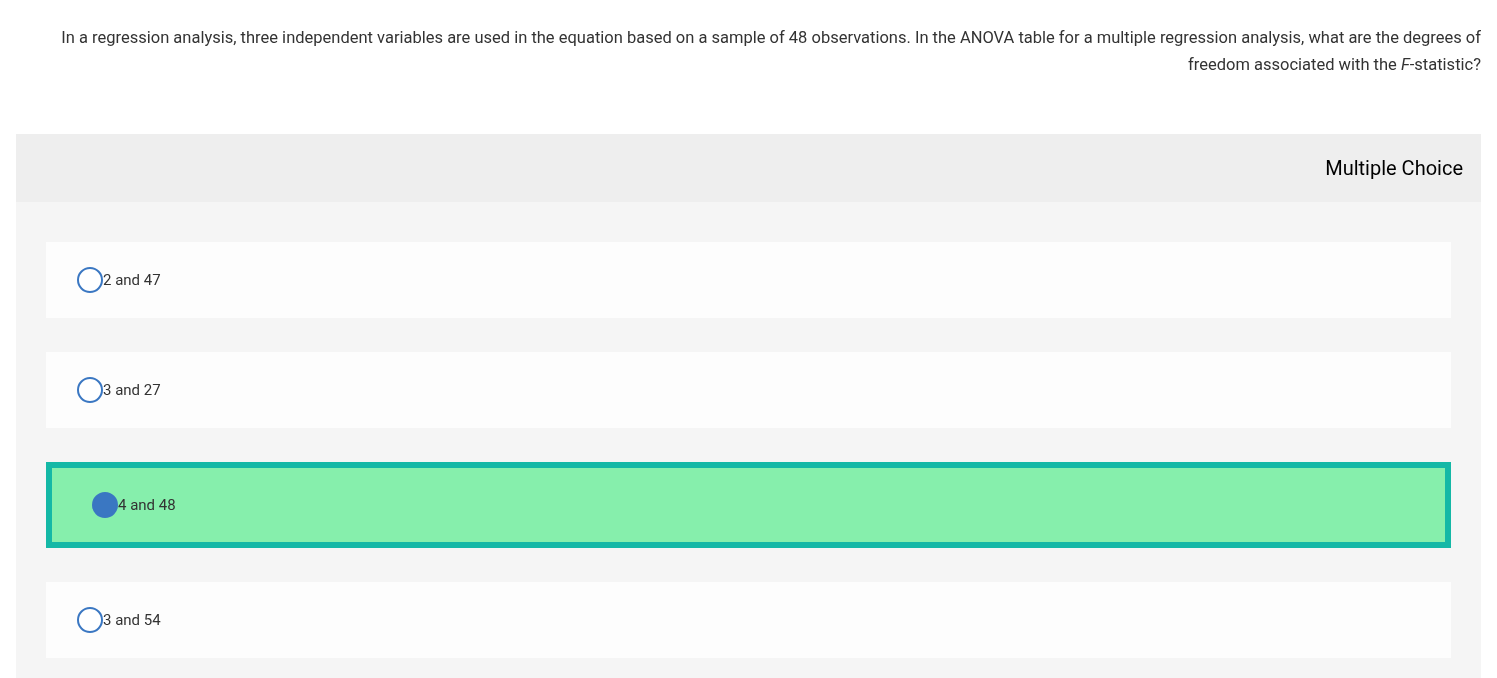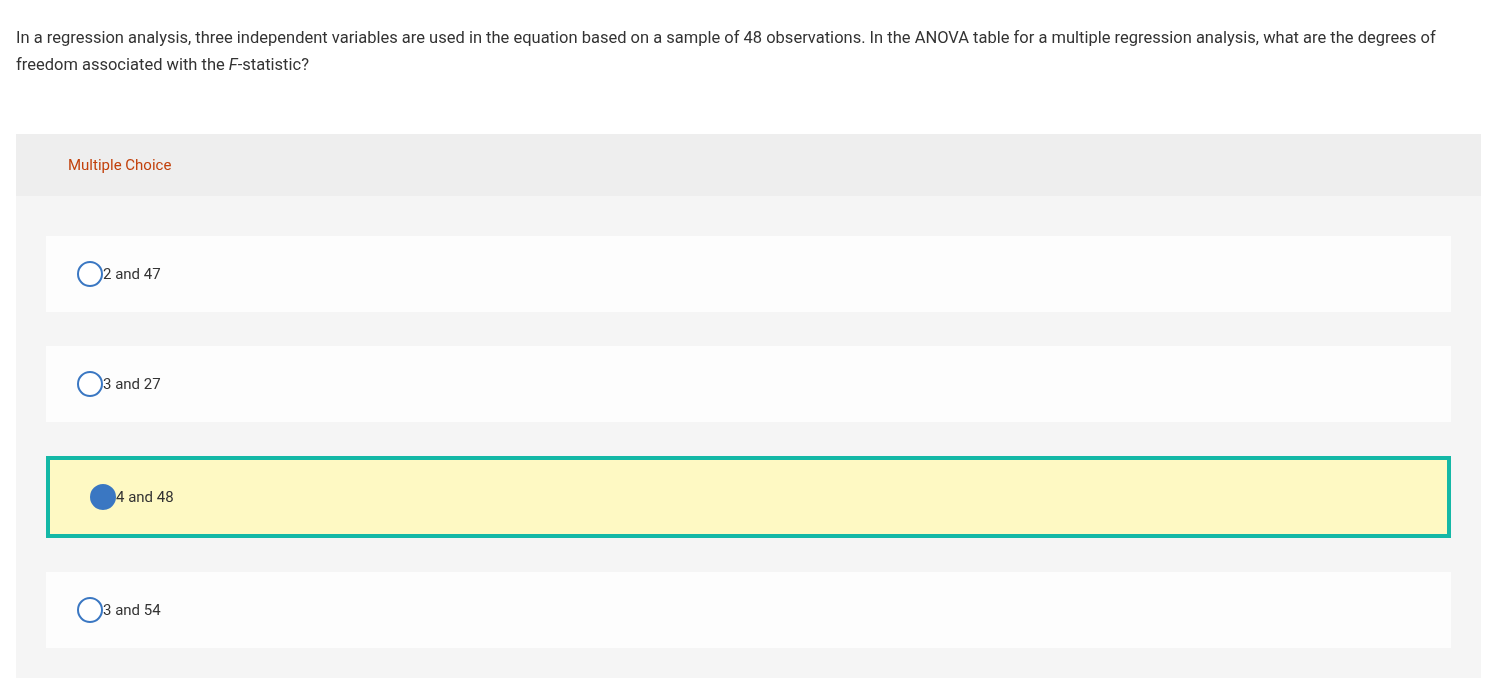--- a/index.html
+++ b/index.html
@@ -1,18 +1,19 @@
 <!DOCTYPE html>
 <html><head>
   <meta charset="utf-8">
   <style>
     * {
       box-sizing: border-box;
       margin: 0;
       padding: 0;
+      text-align: right;
     }
     body {
       font-family: -apple-system, BlinkMacSystemFont, "Segoe UI", Roboto, "Helvetica Neue", Arial, sans-serif;
       background: #ffffff;
       color: #333333;
       width: 1497px;
     }
     .question-text {
       padding: 24px 16px 16px 16px;
       font-size: 16.5px;
@@ -21,41 +22,41 @@
       font-weight: 400;
     }
     .question-text .italic {
       font-style: italic;
     }
     .answer-section {
       margin: 40px 16px 16px 16px;
       background: #f5f5f5;
     }
     .section-header {
-      padding: 22px 52px;
-      font-size: 15px;
-      color: #c2410c;
+      padding: 22px 18px;
+      font-size: 20px;
+      color: #000000;
       background: #eeeeee;
     }
     .options-area {
       padding: 40px 30px 20px 30px;
       background: #f5f5f5;
     }
     .option-row {
       display: flex;
       align-items: center;
       background: #fdfdfd;
       padding: 24px 30px;
       margin-bottom: 34px;
       border: 1px solid transparent;
       cursor: pointer;
     }
     .option-row.selected {
-      background: #fef9c3;
-      border: 4px solid #14b8a6;
+      background: #86efac;
+      border: 6px solid #14b8a6;
       padding-left: 40px;
     }
     .radio {
       width: 26px;
       height: 26px;
       border: 2px solid #3a77c2;
       border-radius: 50%;
       flex-shrink: 0;
       background: #ffffff;
     }

